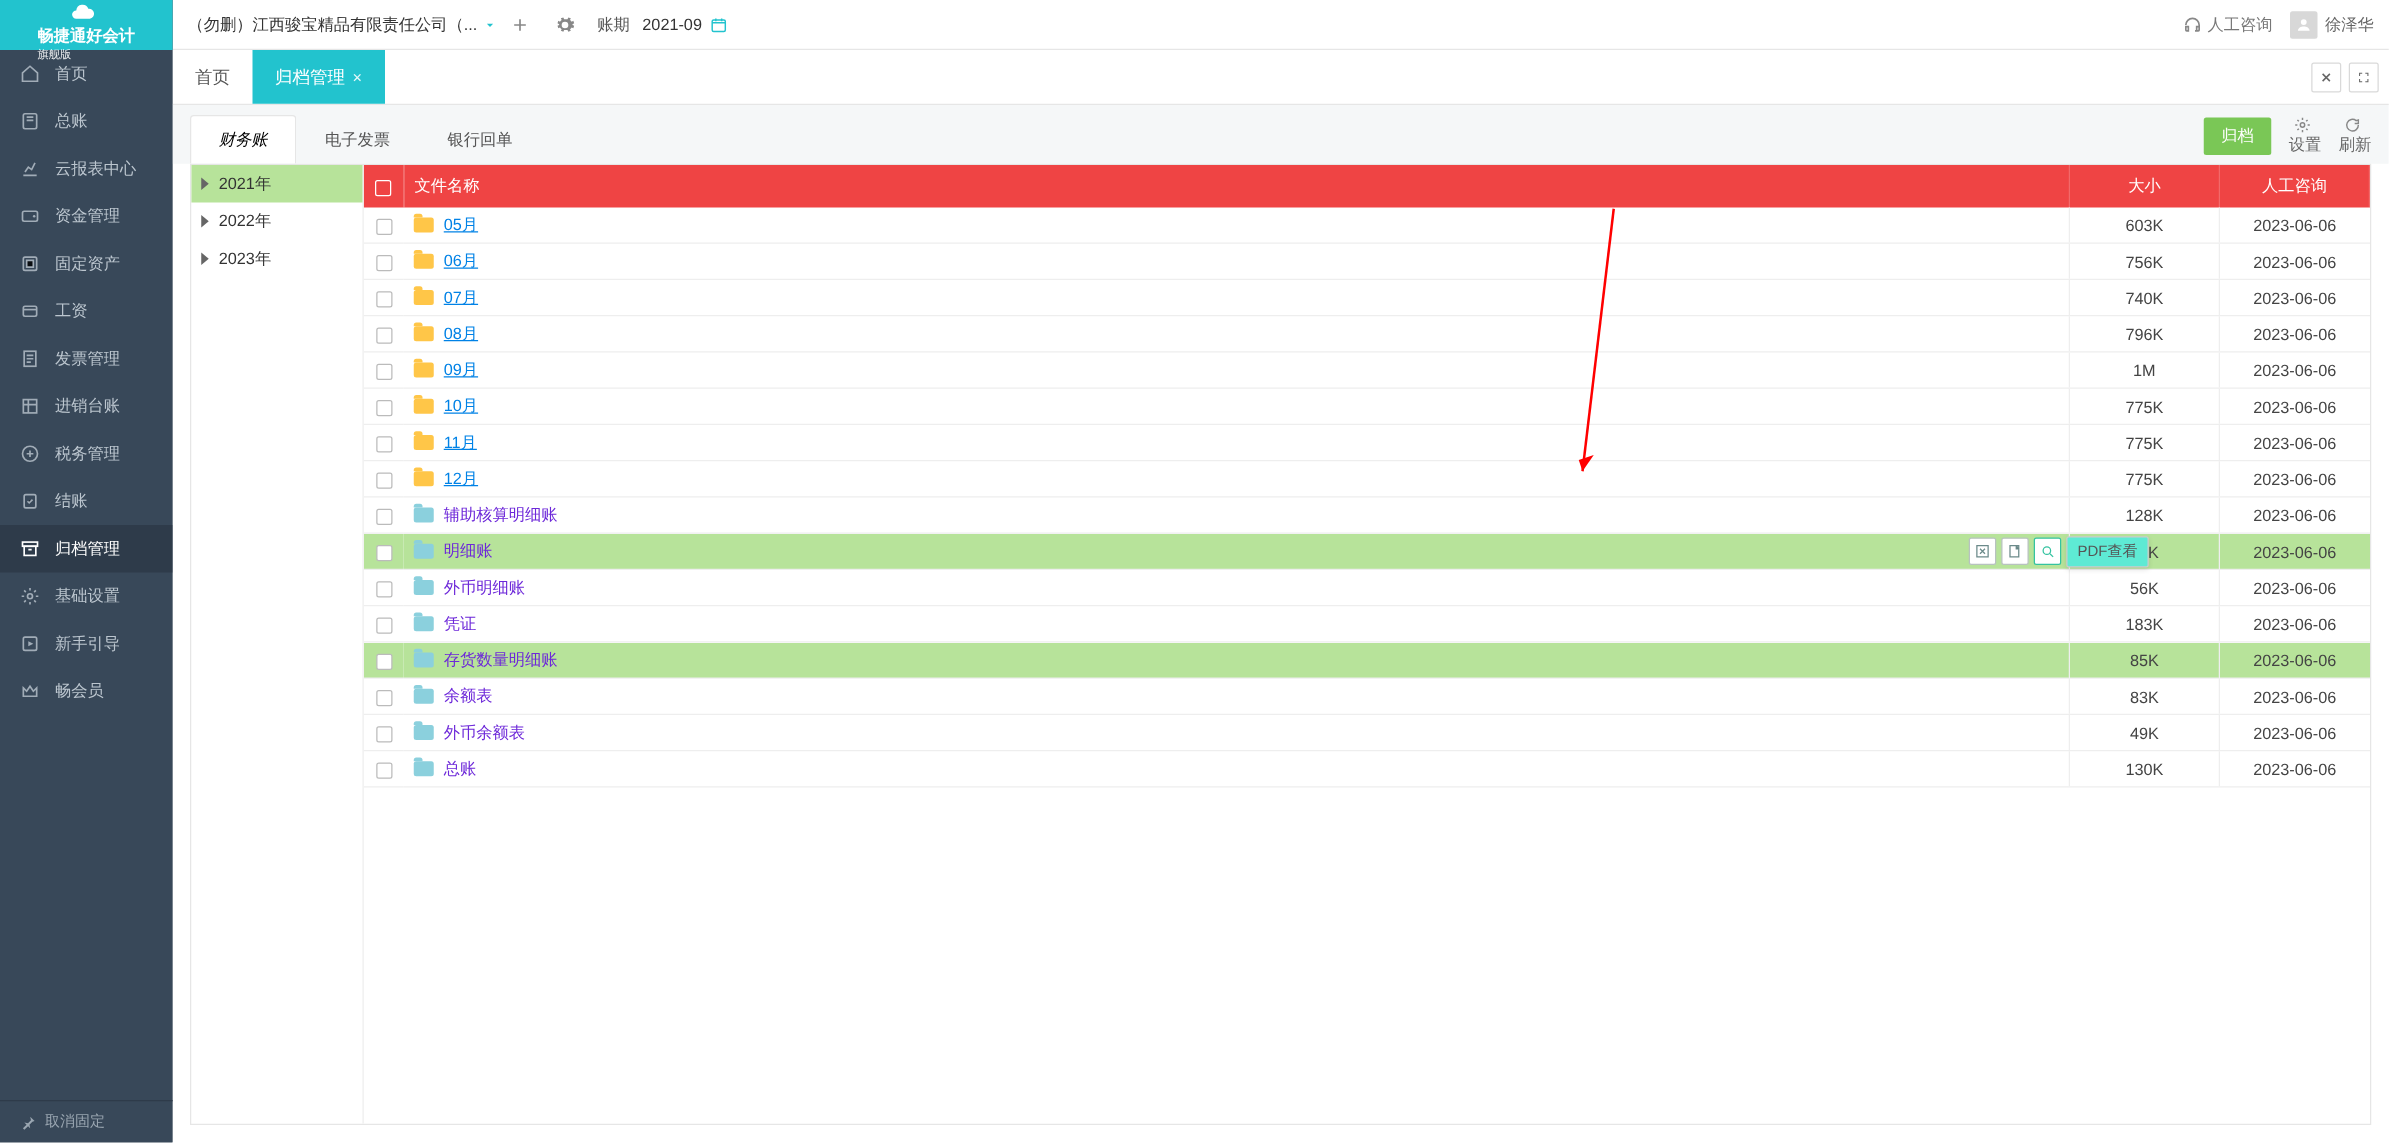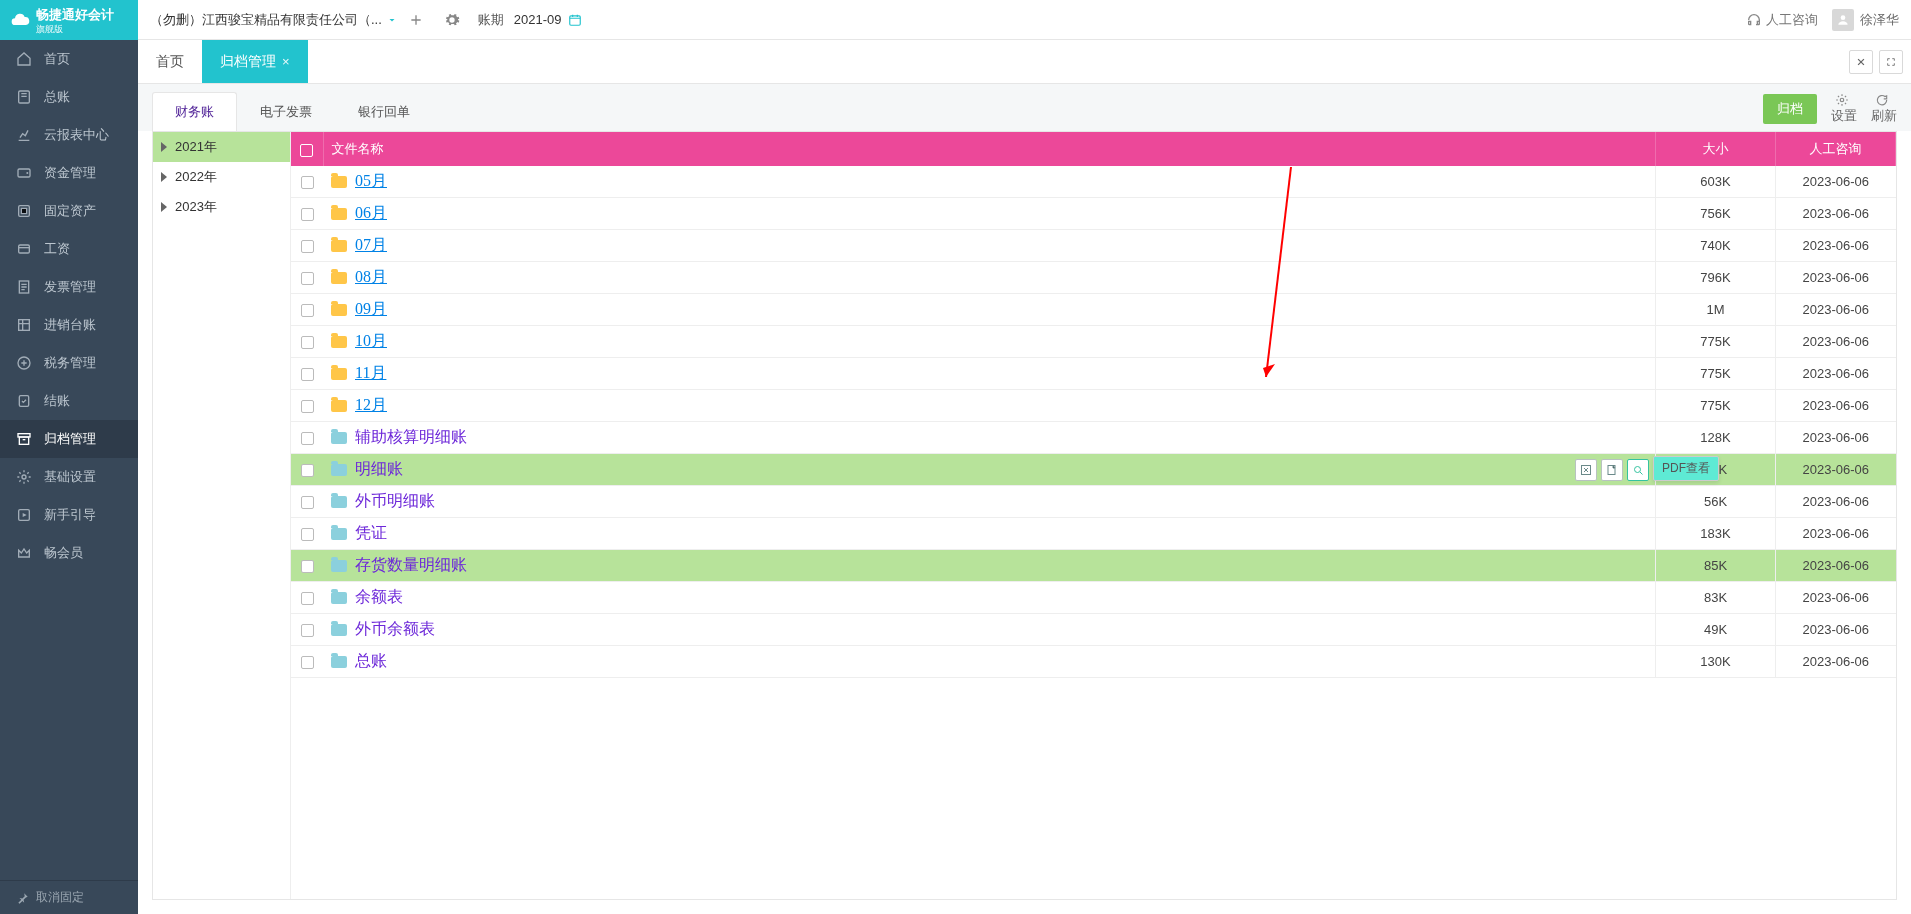--- a/index.html
+++ b/index.html
@@ -1,21 +1,21 @@
 <!DOCTYPE html>
 <html><head>
 <meta charset="utf-8">
 <style>
 * { box-sizing: border-box; margin: 0; padding: 0; }
 html, body { height: 100%; font-family: "Microsoft YaHei", Arial, sans-serif; font-size: 13px; color: #333; background: #f5f5f5; }
 body { display: flex; flex-direction: column; }
 
 
 .sidebar { position: fixed; left: 0; top: 0; bottom: 0; width: 138px; background: #384859; color: #bcc6cf; display: flex; flex-direction: column; z-index: 100; }
-.logo-area { background: #22c3ce; color: #fff; height: 40px; display: flex; align-items: center; padding: 0 10px; font-size: 13px; font-weight: bold; }
+.logo-area { background: #22c3ce; color: #fff; height: 40px; display: flex; align-items: center; padding: 0 10px; font-size: 13px; font-weight: bold; flex-direction: column; }
 .logo-area .logo-icon { width: 20px; height: 20px; margin-right: 6px; display: inline-flex; align-items: center; justify-content: center; }
 .logo-sub { font-size: 9px; font-weight: normal; display: block; line-height: 10px; color: rgba(255,255,255,0.9); }
 .nav-items { flex: 1; overflow-y: auto; }
 .nav-item { display: flex; align-items: center; height: 38px; padding: 0 16px; cursor: pointer; font-size: 13px; color: #bcc6cf; }
 .nav-item.active { background: #2e3b4a; color: #fff; }
 .nav-item .nav-icon { width: 16px; height: 16px; margin-right: 12px; display: inline-flex; align-items: center; justify-content: center; opacity: 0.8; }
 .nav-item.active .nav-icon { opacity: 1; }
 .nav-footer { height: 34px; display: flex; align-items: center; padding: 0 16px; font-size: 12px; color: #9aa6b1; border-top: 1px solid #2e3b4a; cursor: pointer; }
 .nav-footer .pin-icon { width: 14px; height: 14px; margin-right: 6px; }
 
@@ -46,53 +46,53 @@
 .gtabs-right { margin-left: auto; display: flex; align-items: center; padding-right: 8px; }
 .gtabs-right .sq-btn { width: 24px; height: 24px; border: 1px solid #d9d9d9; display: inline-flex; align-items: center; justify-content: center; margin-left: 6px; cursor: pointer; color: #666; border-radius: 2px; }
 
 
 .content { flex: 1; display: flex; flex-direction: column; padding: 0; overflow: hidden; }
 
 
 .inner-head { display: flex; align-items: flex-end; padding: 8px 14px 0 14px; background: #f5f7f8; }
 .inner-tabs { display: flex; }
 .inner-tab { padding: 10px 22px; font-size: 13px; color: #555; cursor: pointer; border: 1px solid transparent; border-bottom: none; }
-.inner-tab.active { color: #4c1d95; background: #fff; border-color: #e6e6e6; border-radius: 3px 3px 0 0; }
+.inner-tab.active { color: #000000; background: #fff; border-color: #e6e6e6; border-radius: 3px 3px 0 0; font-style: italic; }
 .inner-toolbar { margin-left: auto; display: flex; align-items: center; padding-bottom: 6px; }
 .btn-primary { background: #7ac756; color: #fff; border: none; padding: 6px 14px; border-radius: 2px; font-size: 13px; cursor: pointer; }
 .tb-link { display: inline-flex; align-items: center; color: #666; font-size: 13px; margin-left: 14px; cursor: pointer; flex-direction: column; }
 .tb-link .ti { width: 14px; height: 14px; margin-right: 4px; }
 
 
 .panel { flex: 1; margin: 0 14px 14px 14px; border: 1px solid #e6e6e6; background: #fff; display: flex; overflow: hidden; }
 
 
 .year-tree { width: 138px; border-right: 1px solid #eee; padding-top: 0; }
 .yt-item { display: flex; align-items: center; height: 30px; padding: 0 10px 0 22px; font-size: 13px; color: #333; cursor: pointer; position: relative; }
 .yt-item.sel { background: #b7e39a; }
 .yt-item .caret { width: 0; height: 0; border-top: 5px solid transparent; border-bottom: 5px solid transparent; border-left: 6px solid #666; position: absolute; left: 8px; }
 
 
 .table-area { flex: 1; overflow: auto; position: relative; }
 table { width: 100%; border-collapse: collapse; }
-thead th { background: #ec4899; color: #fff; font-weight: normal; font-size: 13px; text-align: left; padding: 8px 8px; border-right: 1px solid rgba(255,255,255,0.2); }
+thead th { background: #ef4444; color: #fff; font-weight: normal; font-size: 13px; text-align: left; padding: 8px 8px; border-right: 1px solid rgba(255,255,255,0.2); }
 thead th.center { text-align: center; }
 tbody td { border-bottom: 1px solid #eee; padding: 5px 8px; font-size: 13px; color: #444; position: relative; height: 25px; }
 tbody td.size, tbody td.date { text-align: center; border-left: 1px solid #eee; }
 tbody tr.hover-row { background: #b7e39a; }
 tbody tr.sel-row { background: #b7e39a; }
 .chk { width: 13px; height: 13px; border: 1px solid #bbb; border-radius: 2px; display: inline-block; vertical-align: middle; background: #fff; }
 thead .chk { border-color: #fff; background: transparent; }
 .file-cell { display: flex; align-items: center; }
 .file-icon { width: 16px; height: 12px; margin-right: 8px; border-radius: 2px; display: inline-block; position: relative; }
 .file-icon.folder { background: #ffc648; }
 .file-icon.folder::before { content: ""; position: absolute; top: -3px; left: 0; width: 7px; height: 3px; background: #ffc648; border-radius: 2px 2px 0 0; }
 .file-icon.lightfolder { background: #8bd0dd; }
 .file-icon.lightfolder::before { content: ""; position: absolute; top: -3px; left: 0; width: 7px; height: 3px; background: #8bd0dd; border-radius: 2px 2px 0 0; }
-.file-name { color: #0082e6; font-size: 16px; font-family: Liberation Serif, serif; }
+.file-name { color: #0082e6; font-size: 13px; }
 .file-name.underline { text-decoration: underline; }
 .file-name.plain { color: #6d28d9; }
 
 
 .row-actions { position: absolute; right: 6px; top: 50%; transform: translateY(-50%); display: none; align-items: center; }
 .hover-row .row-actions { display: flex; }
 .ra-btn { width: 22px; height: 22px; border: 1px solid #b8c2c0; border-radius: 2px; margin-left: 4px; display: inline-flex; align-items: center; justify-content: center; cursor: pointer; background: #fff; color: #6b8a8a; font-size: 11px; }
 .ra-btn.green { border-color: #34c3a0; color: #34c3a0; }
 
 

